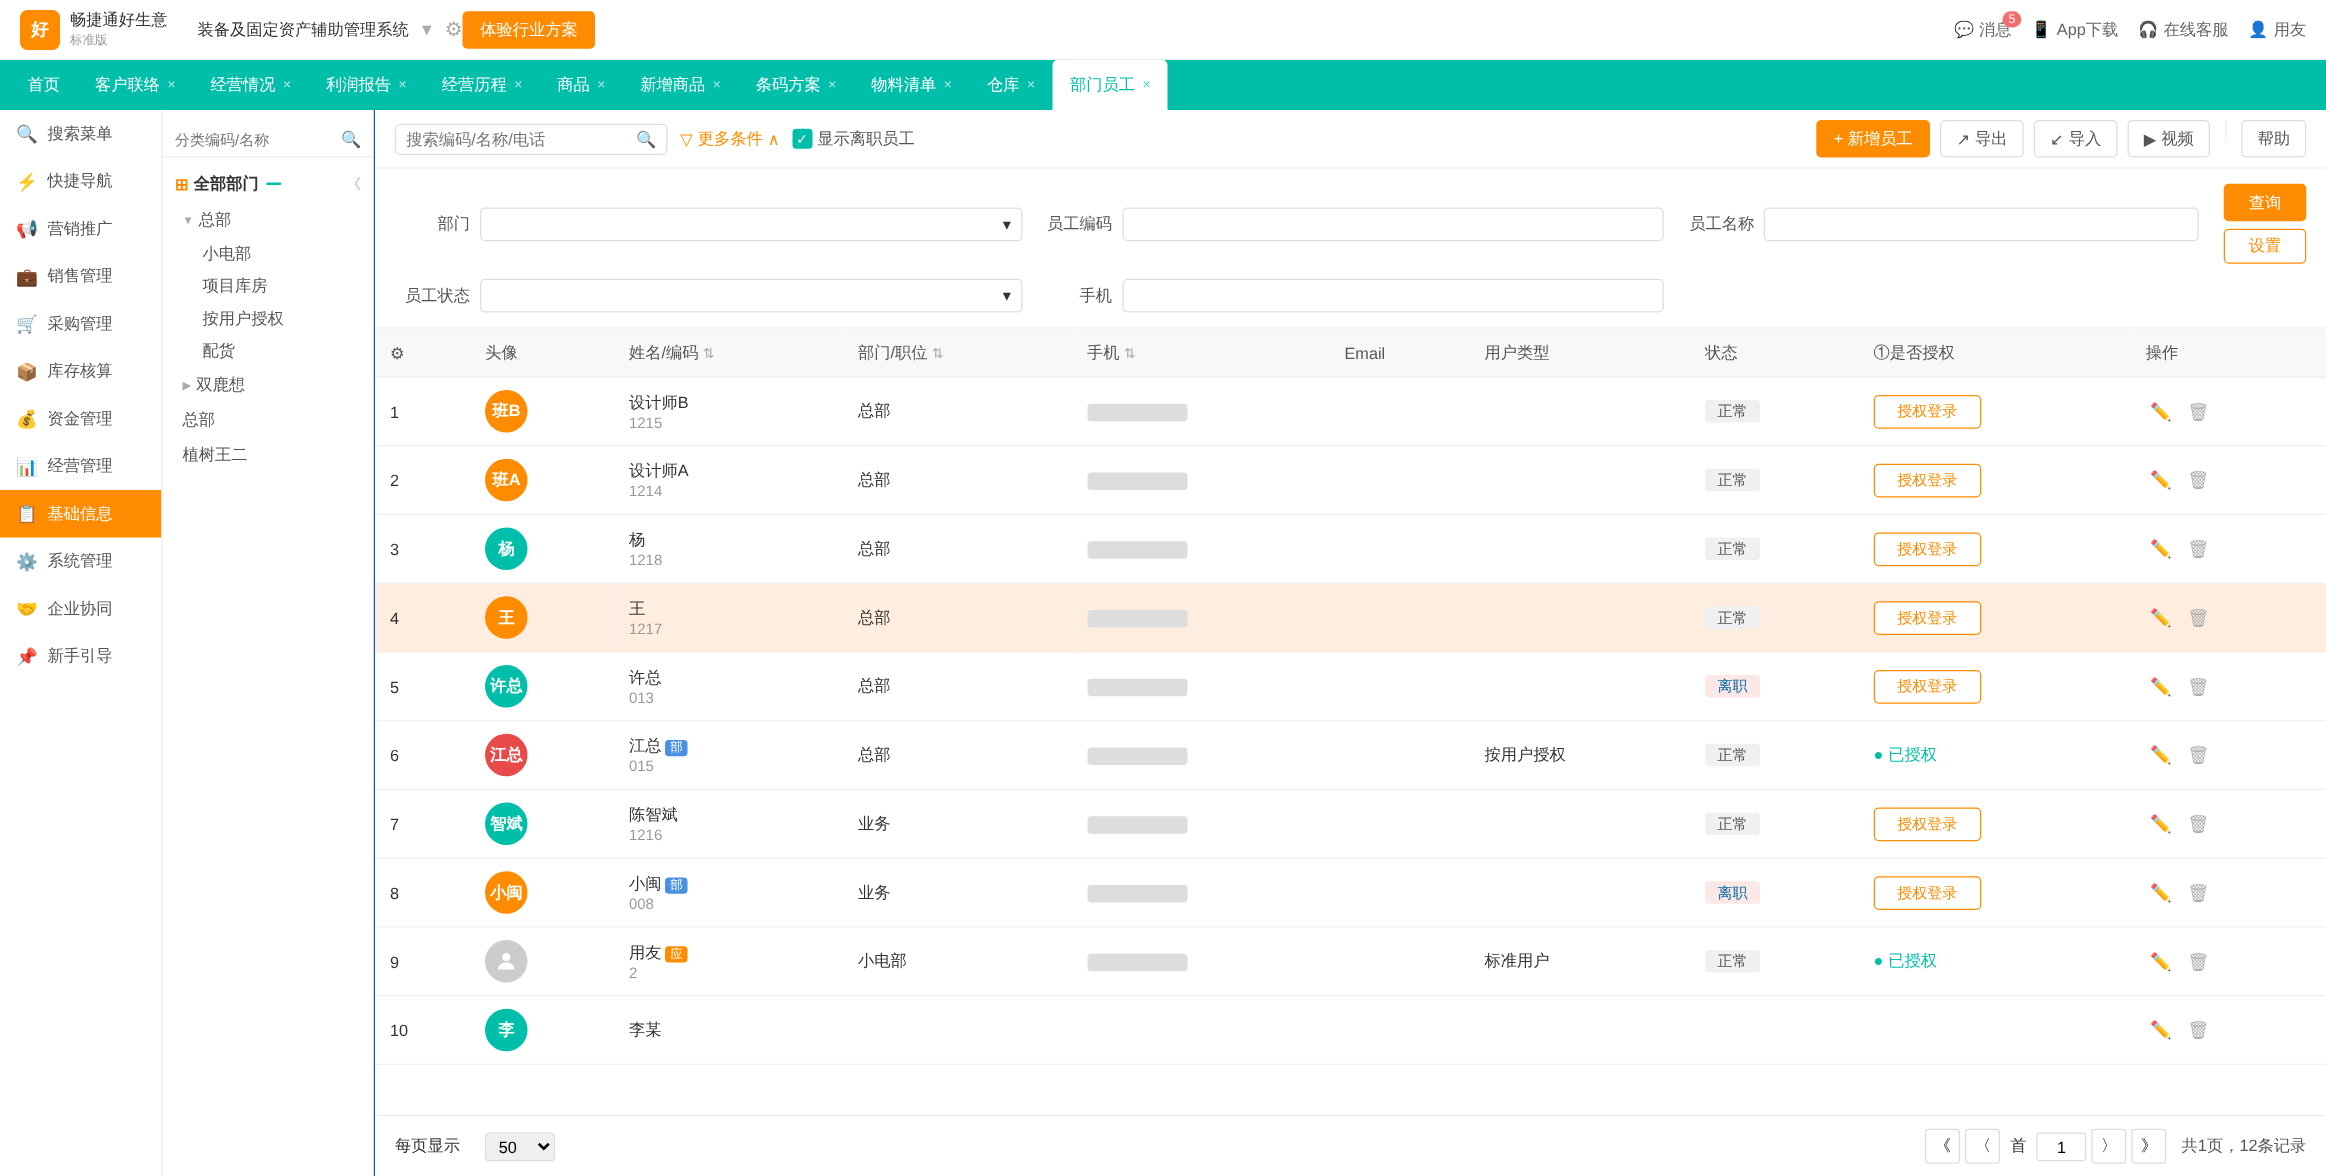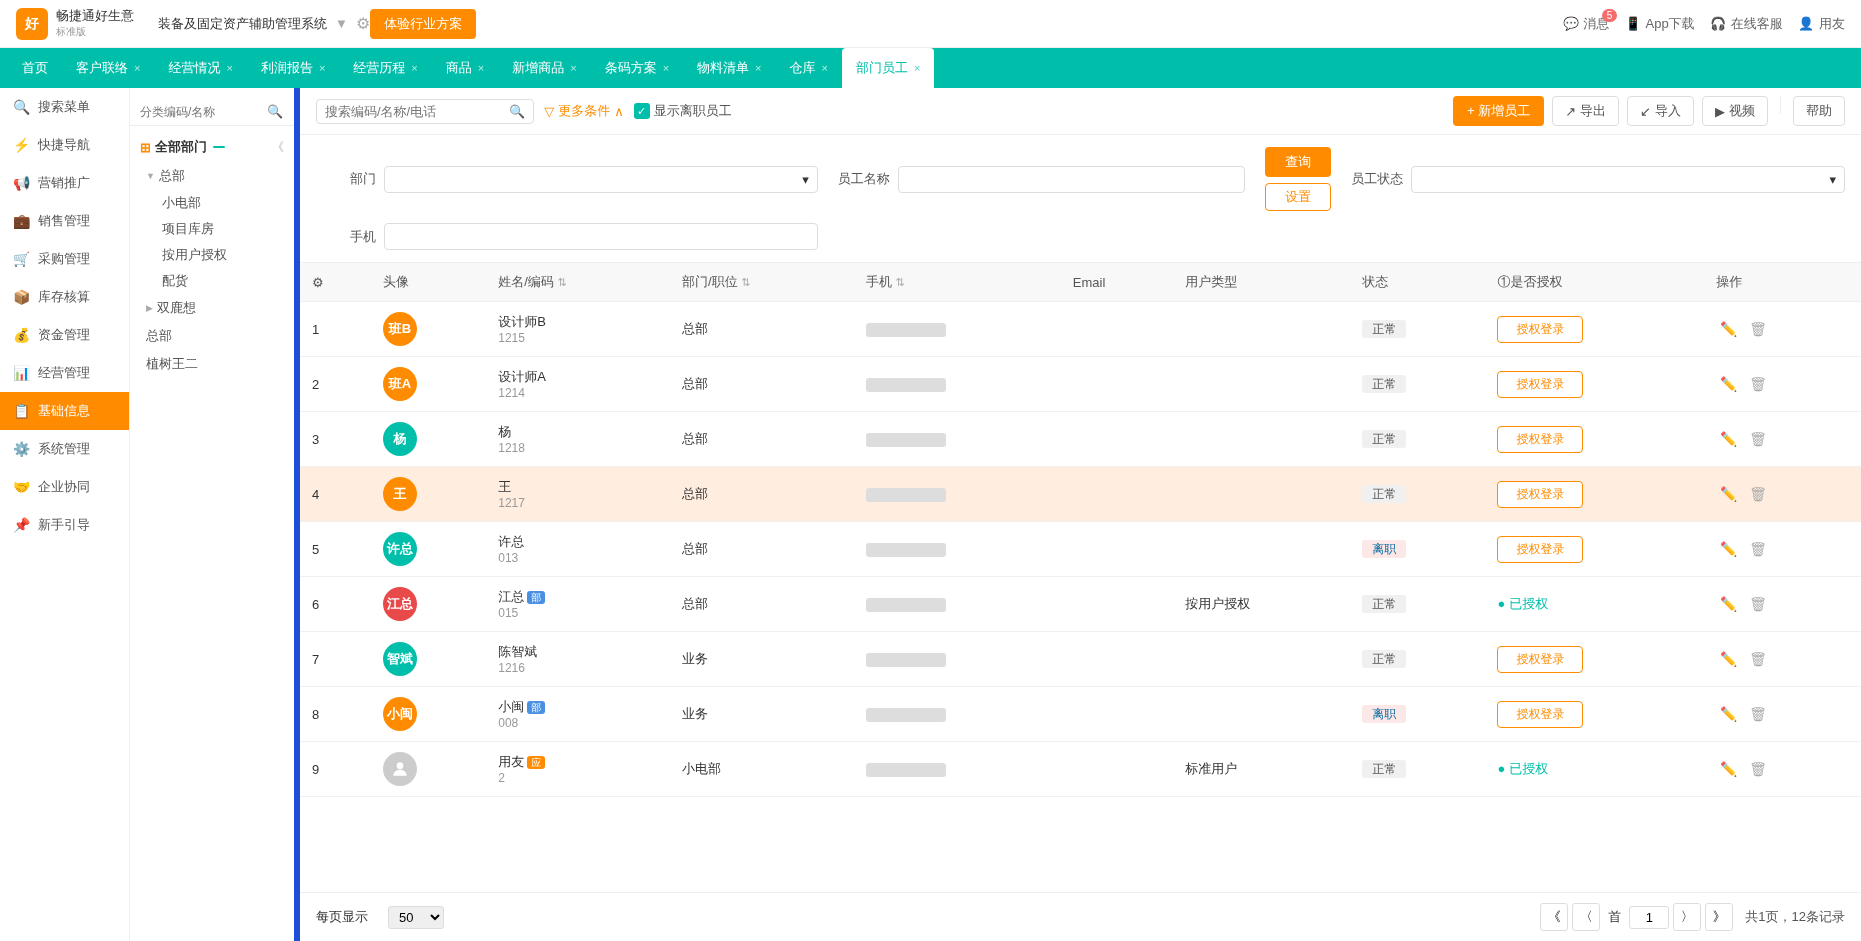--- a/index.html
+++ b/index.html
@@ -30,21 +30,21 @@
     .left-sidebar { width: 130px; background: #fff; border-right: 1px solid #eee; overflow-y: auto; flex-shrink: 0; }
     .sidebar-menu { list-style: none; }
     .sidebar-item { display: flex; align-items: center; gap: 8px; padding: 10px 14px; cursor: pointer; color: #555; font-size: 13px; }
     .sidebar-item.active { background: #ff8c00; color: white; }
     .sidebar-icon { width: 16px; height: 16px; display: flex; align-items: center; justify-content: center; font-size: 14px; }
 
     
     .content-area { flex: 1; display: flex; overflow: hidden; }
 
     
-    .dept-tree { width: 170px; background: #fff; border-right: 6px solid #1d4ed8; padding: 10px 0; overflow-y: auto; flex-shrink: 0; }
+    .dept-tree { width: 170px; background: #fff; border-right: 1px solid #1d4ed8; padding: 10px 0; overflow-y: auto; flex-shrink: 0; }
     .dept-search { display: flex; align-items: center; padding: 6px 10px; border-bottom: 1px solid #eee; margin-bottom: 6px; }
     .dept-search input { border: none; outline: none; font-size: 12px; flex: 1; }
     .dept-header { display: flex; align-items: center; padding: 6px 10px; font-size: 13px; font-weight: bold; color: #333; cursor: pointer; }
     .dept-collapse-btn { margin-left: auto; background: none; border: none; cursor: pointer; color: #aaa; font-size: 12px; }
 
     
     .main-panel { flex: 1; display: flex; flex-direction: column; overflow: hidden; background: #f5f5f5; }
 
     
     .filter-bar { background: #fff; padding: 8px 16px; display: flex; align-items: center; gap: 10px; border-bottom: 1px solid #eee; }
@@ -301,20 +301,24 @@
         </div>
       </div>
 
       <div class="advanced-filter">
         <div class="filter-row">
           <span class="filter-label">部门</span>
           <div class="filter-select" style="min-width:200px;">
             <span></span>
             <span>▾</span>
           </div>
+        </div>
+        <div class="filter-row">
+          <span class="filter-label">员工编码</span>
+          <input type="text" class="filter-input" style="min-width: 200px;">
         </div>
         <div class="filter-row">
           <span class="filter-label">员工名称</span>
           <input type="text" class="filter-input" style="min-width: 200px;">
           <div style="display:flex; flex-direction:column; gap:6px; margin-left:12px;">
             <button class="query-btn">查询</button>
             <button class="reset-btn">设置</button>
           </div>
         </div>
         <div class="filter-row">
@@ -525,20 +529,40 @@
     <td><span class="phone-blur">██████</span></td>
     <td></td>
     <td>标准用户</td>
     <td><span class="status-normal">正常</span></td>
     <td><span class="authorized">已授权</span></td>
     <td>
       <button class="op-btn">✏️</button>
       <button class="op-btn">🗑</button>
     </td>
   </tr>
+              <tr>
+    <td>10</td>
+    <td>
+                  <div class="avatar" style="background:#00bfaa">李</div>
+                </td>
+    <td>
+      <div style="font-size:13px;">李某</div>
+      <div style="font-size:12px; color:#999;"></div>
+    </td>
+    <td></td>
+    <td></td>
+    <td></td>
+    <td></td>
+    <td></td>
+    <td></td>
+    <td>
+      <button class="op-btn">✏️</button>
+      <button class="op-btn">🗑</button>
+    </td>
+  </tr>
             </tbody>
         </table>
       </div>
 
       <div class="pagination">
         <span>每页显示</span>
         <select class="page-size-select">
           <option>50</option>
           <option>100</option>
         </select>

